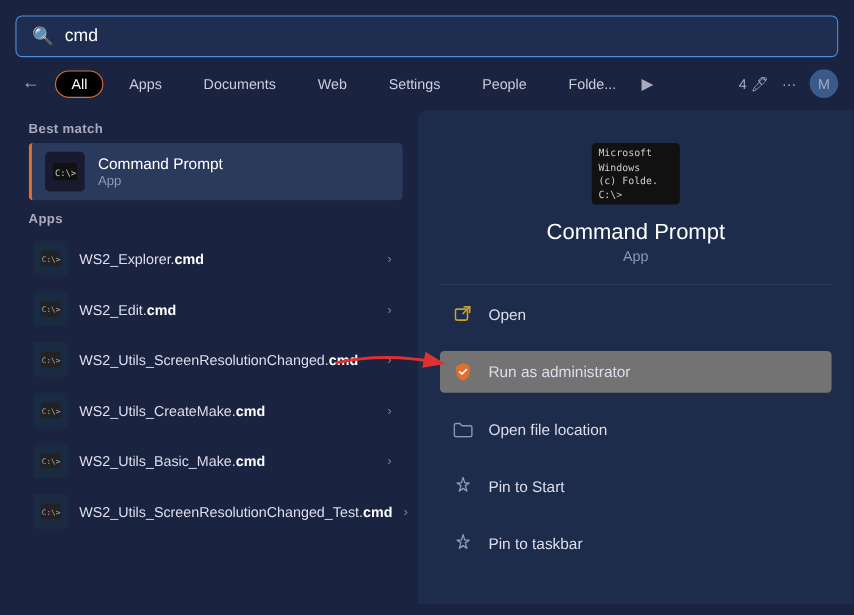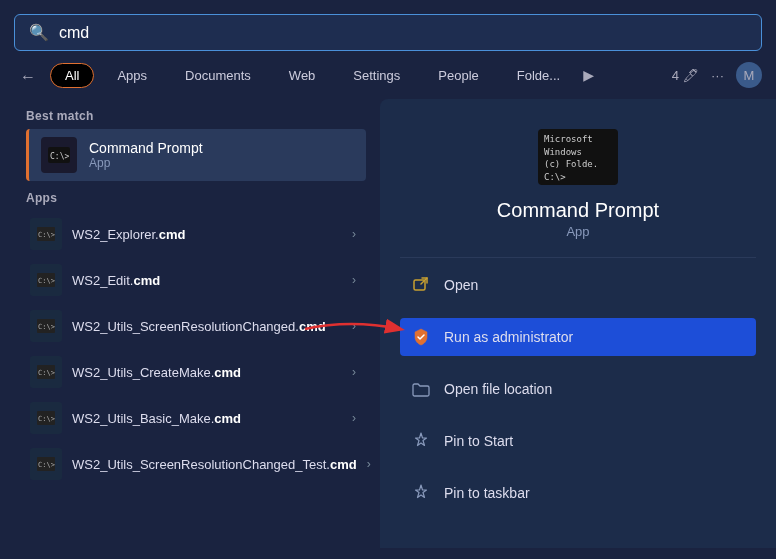--- a/index.html
+++ b/index.html
@@ -199,21 +199,21 @@
       display: flex;
       align-items: center;
       gap: 12px;
       padding: 8px 10px;
       border-radius: 4px;
       cursor: pointer;
       font-size: 14px;
       color: #dde;
     }
     .action-item.highlighted {
-      background: #1d4ed8;
+      background: #737373;
     }
     .action-icon {
       width: 22px; height: 22px;
       display: flex; align-items: center; justify-content: center;
       font-size: 16px;
       color: #e07030;
     }
     .action-icon.gray { color: #8899bb; }
     .action-icon.gold { color: #c8a030; }
 

